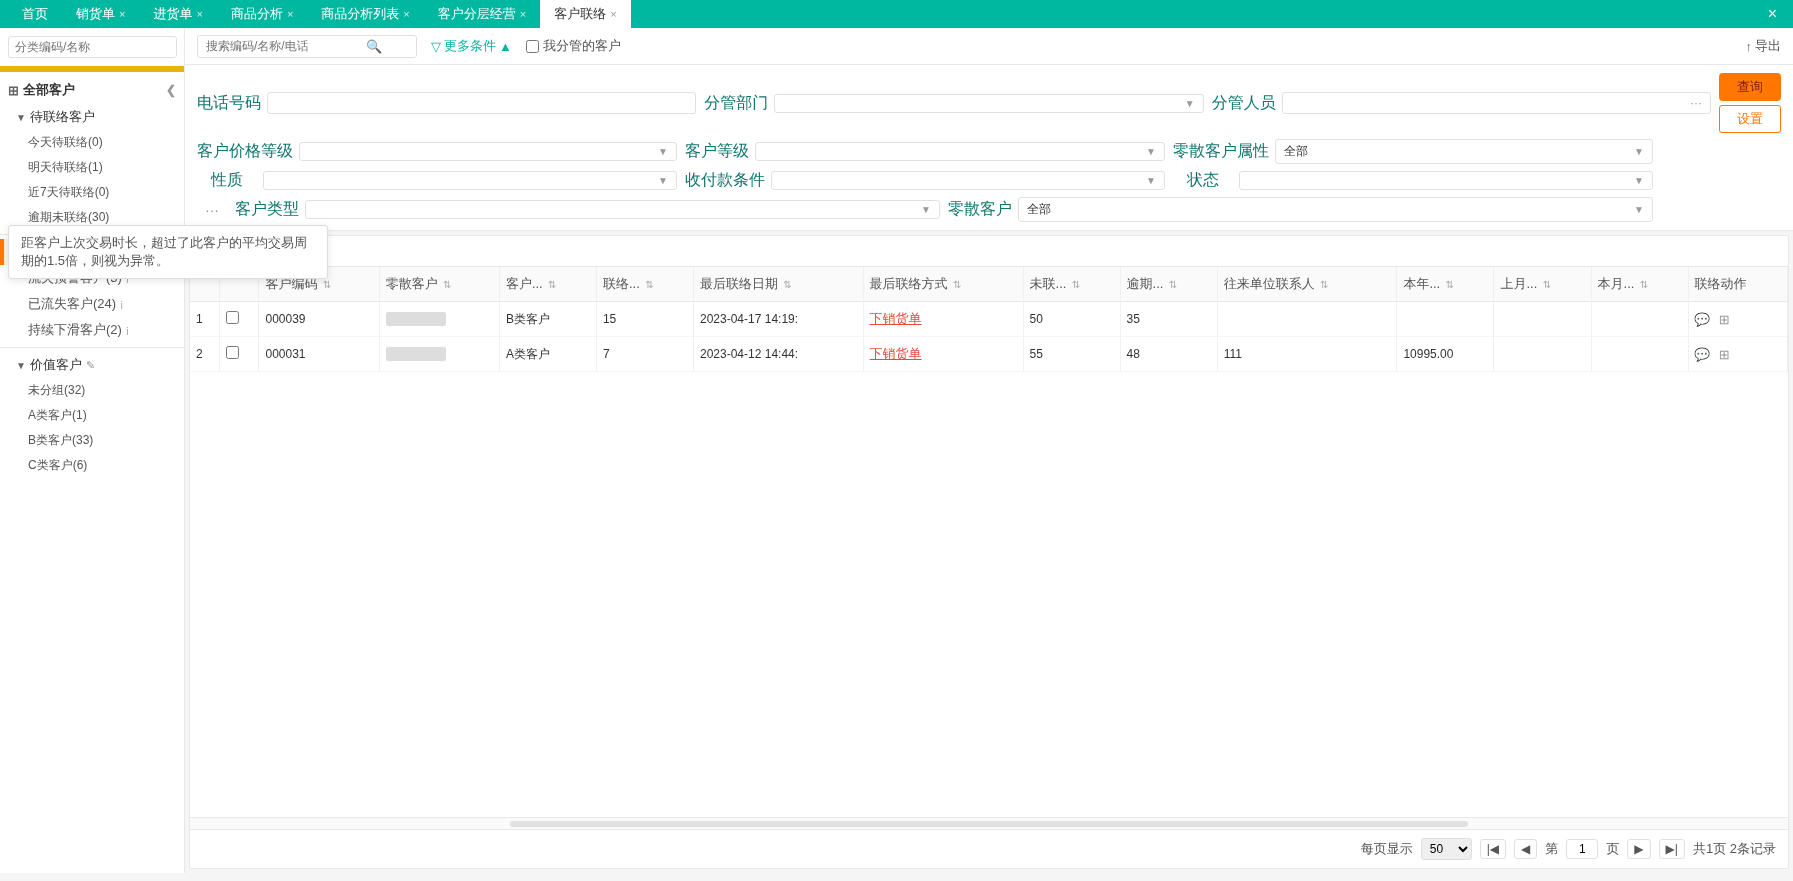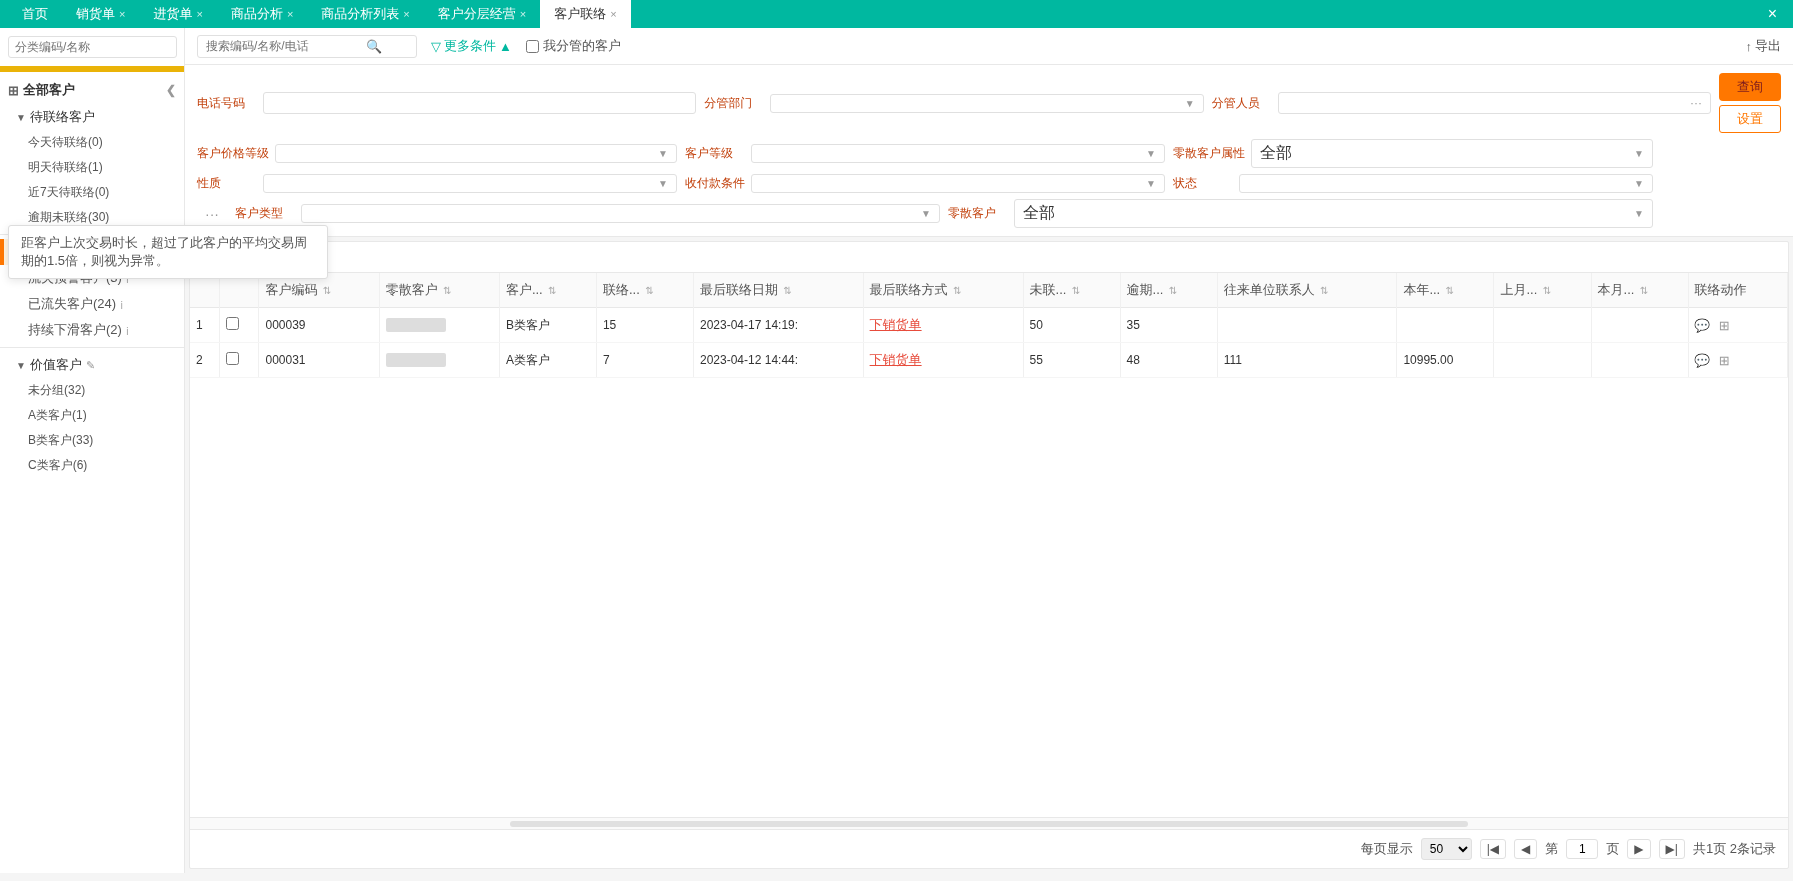--- a/index.html
+++ b/index.html
@@ -192,26 +192,26 @@
       margin-bottom: 6px;
     }
     .filter-row:last-child { margin-bottom: 0; }
     .filter-field {
       display: flex;
       align-items: center;
       flex: 1;
       min-width: 0;
     }
     .filter-label {
-      color: #c2410c;
-      font-size: 12px;
+      color: #0f766e;
+      font-size: 16px;
       white-space: nowrap;
       margin-right: 6px;
       min-width: 60px;
-      text-align: left;
+      text-align: center;
     }
     .filter-input {
       flex: 1;
       border: 1px solid #e0e0e0;
       border-radius: 3px;
       padding: 3px 8px;
       font-size: 12px;
       outline: none;
       min-width: 0;
     }
@@ -229,21 +229,21 @@
       justify-content: space-between;
       cursor: pointer;
     }
     .filter-select-arrow { color: #999; font-size: 10px; }
     .filter-select-text { color: #999; font-size: 12px; }
     .filter-select-labeled {
       display: flex;
       align-items: center;
       gap: 4px;
     }
-    .filter-select-labeled .select-label { color: #333; font-size: 16px; }
+    .filter-select-labeled .select-label { color: #333; font-size: 12px; }
 
     .btn-query {
       background: #ff7700;
       color: #7f1d1d;
       border: none;
       border-radius: 4px;
       padding: 5px 18px;
       cursor: pointer;
       font-size: 13px;
       white-space: nowrap;

